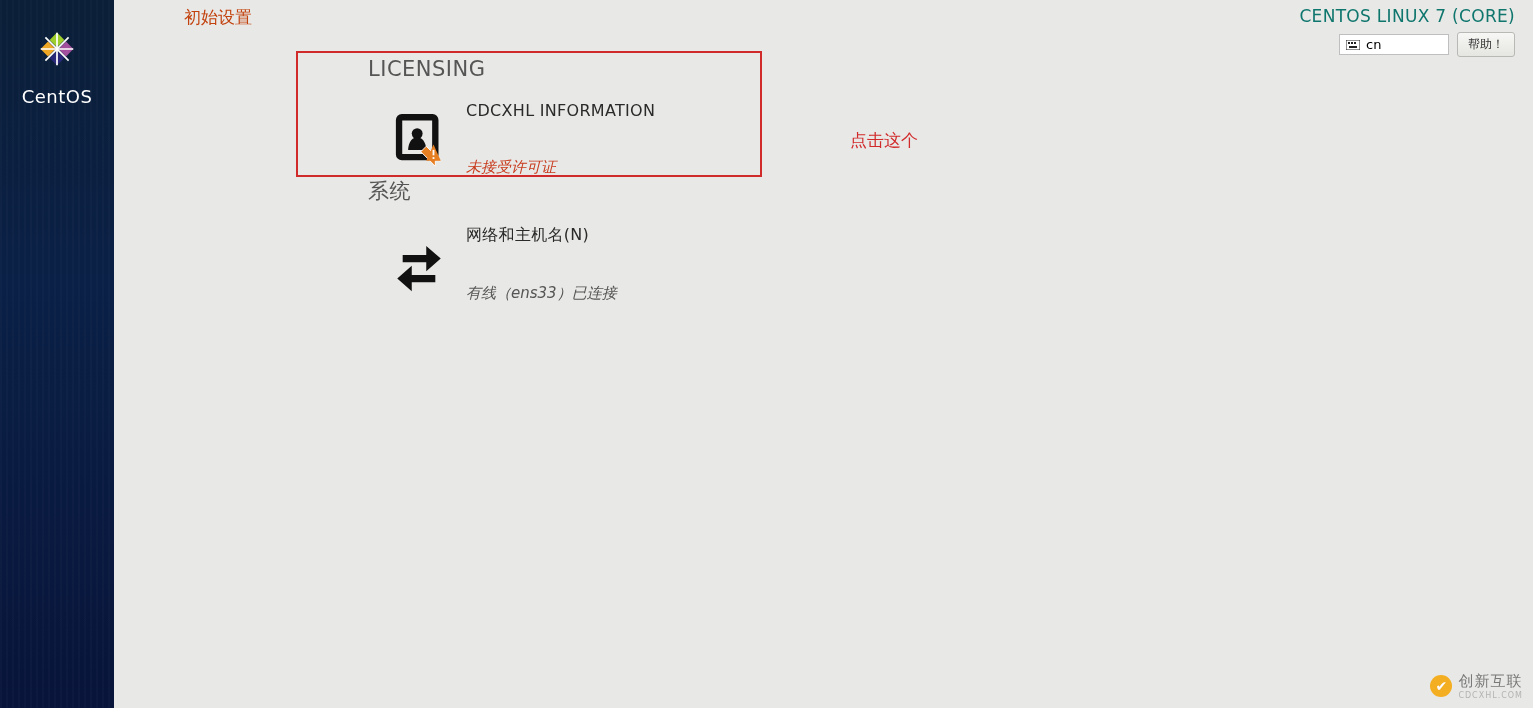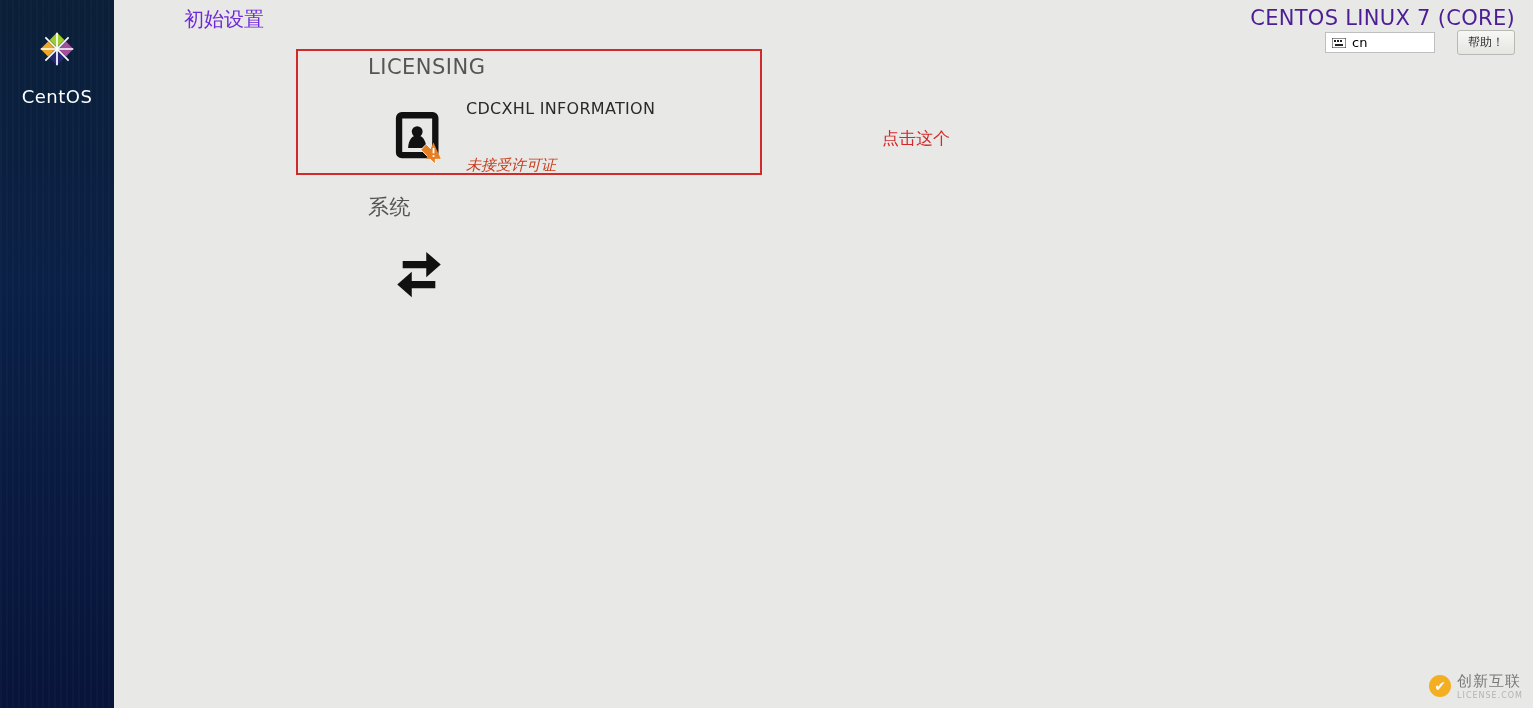--- a/index.html
+++ b/index.html
@@ -30,28 +30,29 @@
     }
     .centos-logo { width: 58px; height: 58px; margin-bottom: 8px; }
     .centos-text { color: #fff; font-size: 18px; font-weight: 500; letter-spacing: 0.5px; }
     .main { flex: 1; position: relative; }
     .topbar {
       display: flex;
       justify-content: space-between;
       align-items: flex-start;
       padding: 6px 18px 0 70px;
     }
-    .page-title { font-size: 20px; color: #6d28d9; text-align: center; }
+    .page-title { font-size: 17px; color: #c2410c; text-align: center; }
     .top-right { text-align: right; }
-    .os-label { font-size: 21px; color: #4c1d95; letter-spacing: 0.3px; }
+    .os-label { font-size: 17px; color: #0f766e; letter-spacing: 0.3px; }
     .top-controls {
       display: flex;
       justify-content: flex-end;
       align-items: center;
-      gap: 22px;
+      gap: 8px;
+      margin-top: 6px;
     }
     .lang-indicator {
       display: flex;
       align-items: center;
       gap: 6px;
       border: 1px solid #bfbfbf;
       background: #fff;
       padding: 2px 40px 2px 6px;
       font-size: 13px;
       min-width: 110px;
@@ -74,34 +75,34 @@
       position: absolute;
       border: 2px solid #d12a2a;
       left: 182px;
       top: -6px;
       width: 466px;
       height: 126px;
       pointer-events: none;
     }
     .annotation {
       position: absolute;
-      left: 768px;
+      left: 736px;
       top: 72px;
       color: #d12a2a;
       font-size: 17px;
     }
     .section-header {
       font-size: 21px;
       color: #555;
       font-weight: 400;
       margin-left: 184px;
       letter-spacing: 0.5px;
     }
     .section-header.licensing { margin-top: 0; }
-    .section-header.system { margin-top: 18px; }
+    .section-header.system { }
     .spoke-row {
       display: flex;
       align-items: center;
       gap: 18px;
       margin-left: 206px;
       margin-top: 20px;
       cursor: pointer;
     }
     .spoke-icon { width: 58px; height: 58px; display: flex; align-items: center; justify-content: center; position: relative; }
     .spoke-text { display: flex; flex-direction: column; gap: 2px; }
@@ -195,23 +196,27 @@
 
     <div class="section-header system">系统</div>
 
     <div class="spoke-row">
       <div class="spoke-icon">
         <svg viewBox="0 0 64 64" width="58" height="58">
           <path d="M14 22 L40 22 L40 12 L56 26 L40 40 L40 30 L14 30 Z" fill="#111"></path>
           <path d="M50 44 L24 44 L24 34 L8 48 L24 62 L24 52 L50 52 Z" fill="#111"></path>
         </svg>
       </div>
+      <div class="spoke-text">
+        <div class="spoke-title">网络和主机名(N)</div>
+        <div class="spoke-status status-ok">有线（ens33）已连接</div>
+      </div>
     </div>
   </div>
 
   <div class="watermark">
     <div class="wm-circle">✔</div>
     <div>
       <div class="wm-text">创新互联</div>
-      <div class="wm-sub">LICENSE.COM</div>
+      <div class="wm-sub">CDCXHL.COM</div>
     </div>
   </div>
 </div>
 
 </body></html>

